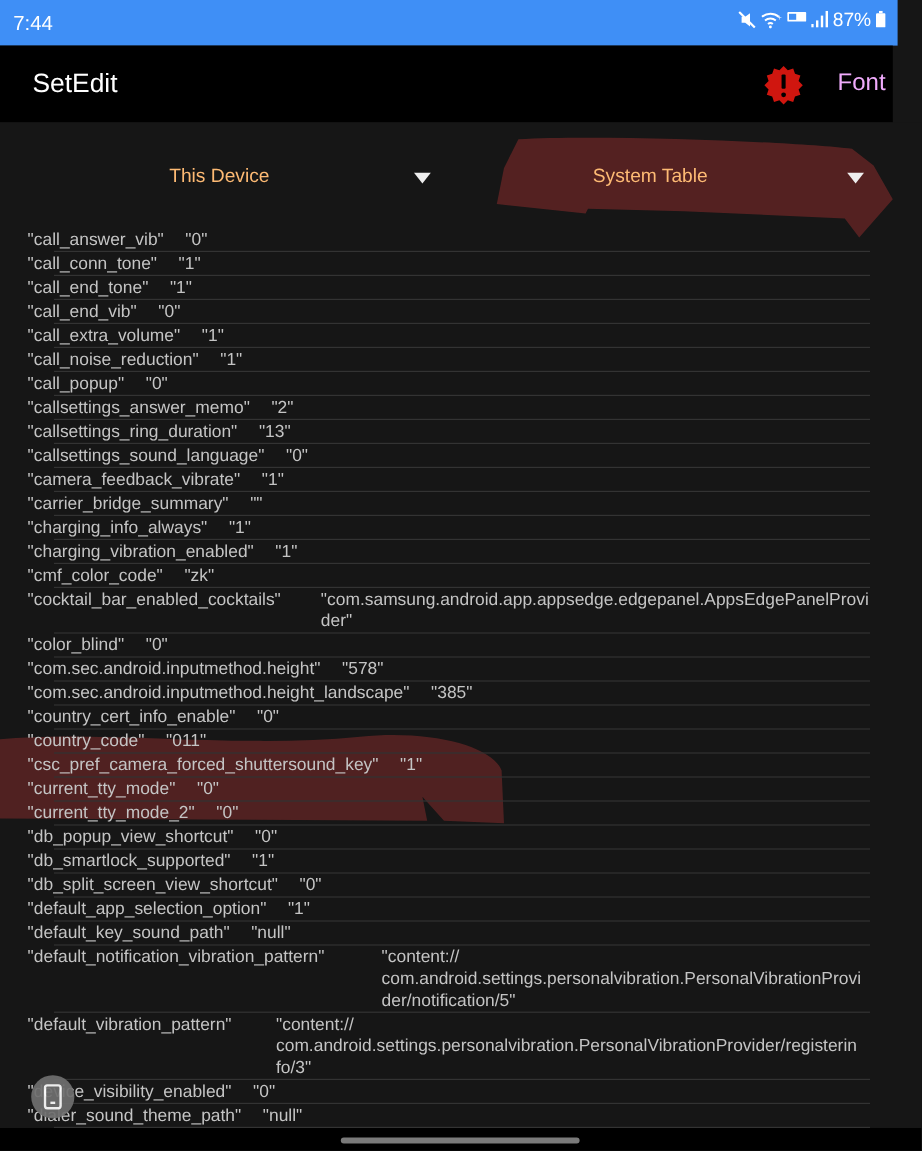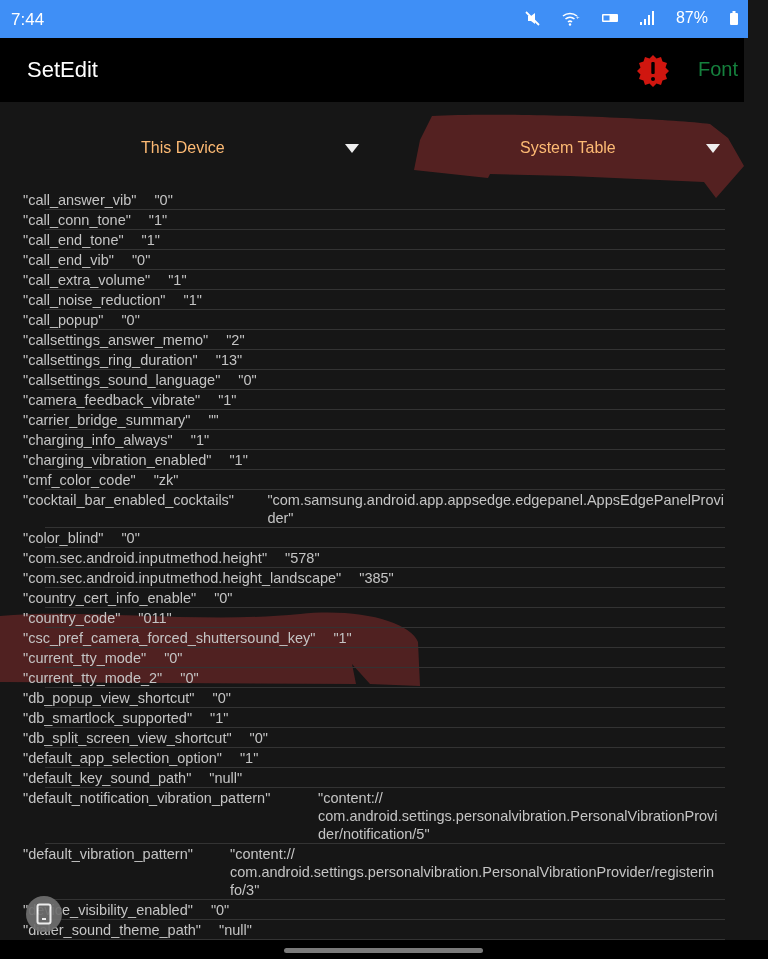--- a/index.html
+++ b/index.html
@@ -1,38 +1,38 @@
 <!DOCTYPE html>
 <html><head>
 <meta charset="utf-8">
 <style>
   * { box-sizing: border-box; margin: 0; padding: 0; }
   html, body { width: 768px; height: 959px; overflow: hidden; background: #161616; }
   body { font-family: "Liberation Sans", "DejaVu Sans", sans-serif; position: relative; }
 
   .status-bar { position: absolute; left: 0; top: 0; width: 748px; height: 38px; background: #3f8ff6; color: #fff; }
   .status-time { position: absolute; left: 11px; top: 10px; font-size: 17px; }
-  .status-icons { position: absolute; right: 10px; top: 9px; display: flex; align-items: center; gap: 22px; font-size: 16px; }
+  .status-icons { position: absolute; right: 10px; top: 9px; display: flex; gap: 4px; font-size: 16px; }
   .status-icons svg { display: block; }
 
   .app-bar { position: absolute; left: 0; top: 38px; width: 744px; height: 64px; background: #000; color: #fff; }
   .app-title { position: absolute; left: 27px; top: 19px; font-size: 22px; }
   .warn-icon { position: absolute; left: 636px; top: 16px; width: 34px; height: 34px; }
-  .font-btn { position: absolute; left: 698px; top: 20px; font-size: 20px; color: #15803d; }
+  .font-btn { position: absolute; left: 698px; top: 20px; font-size: 20px; color: #f0abfc; }
 
   .content { position: absolute; left: 0; top: 102px; width: 768px; height: 838px; background: #161616; overflow: hidden; }
 
   .spinner { position: absolute; top: 30px; height: 36px; color: #fdba74; font-size: 16px; }
   .spinner .label { position: absolute; top: 7px; }
   .spinner .arrow { position: absolute; top: 12px; width: 0; height: 0; border-left: 7px solid transparent; border-right: 7px solid transparent; border-top: 9px solid #eee; }
   .spinner-device { left: 0; width: 384px; }
   .spinner-device .label { left: 141px; }
   .spinner-device .arrow { left: 345px; }
   .spinner-table { left: 384px; width: 384px; }
-  .spinner-table .label { left: 110px; margin-left: 26px; }
+  .spinner-table .label { left: 110px; }
   .spinner-table .arrow { left: 322px; }
 
   .list { position: absolute; left: 23px; top: 88px; width: 702px; }
   .row { position: relative; display: flex; font-size: 14.5px; color: #c4c4c4; line-height: 18px; padding: 1px 0 1px 0; }
   .row::after { content: ""; position: absolute; left: 22px; right: 0; bottom: 0; height: 1px; background: #333; }
   .row .k { white-space: nowrap; }
   .row .v { padding-left: 18px; }
   .row.wrap .v { white-space: normal; word-break: break-all; }
   .row.wrap1 .v { width: 470px; margin-left: 0; }
   .row.wrap1 .k { width: 251px; }

